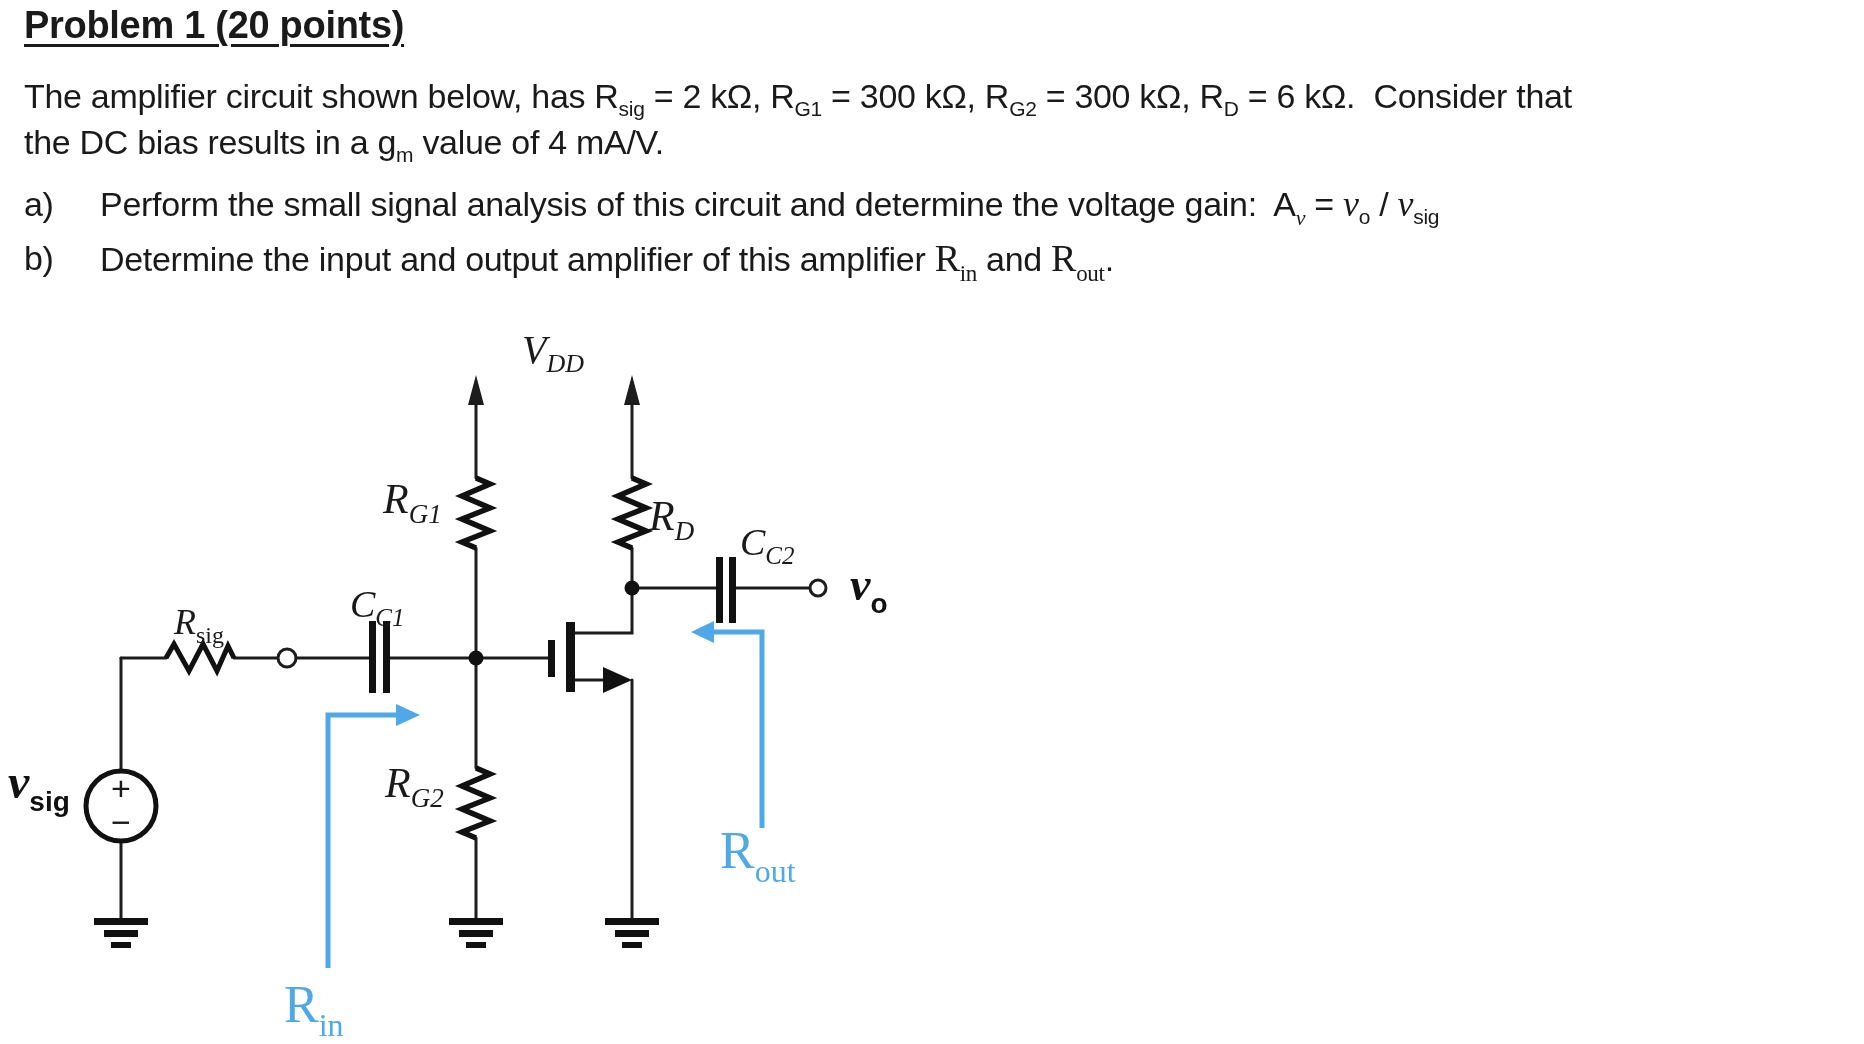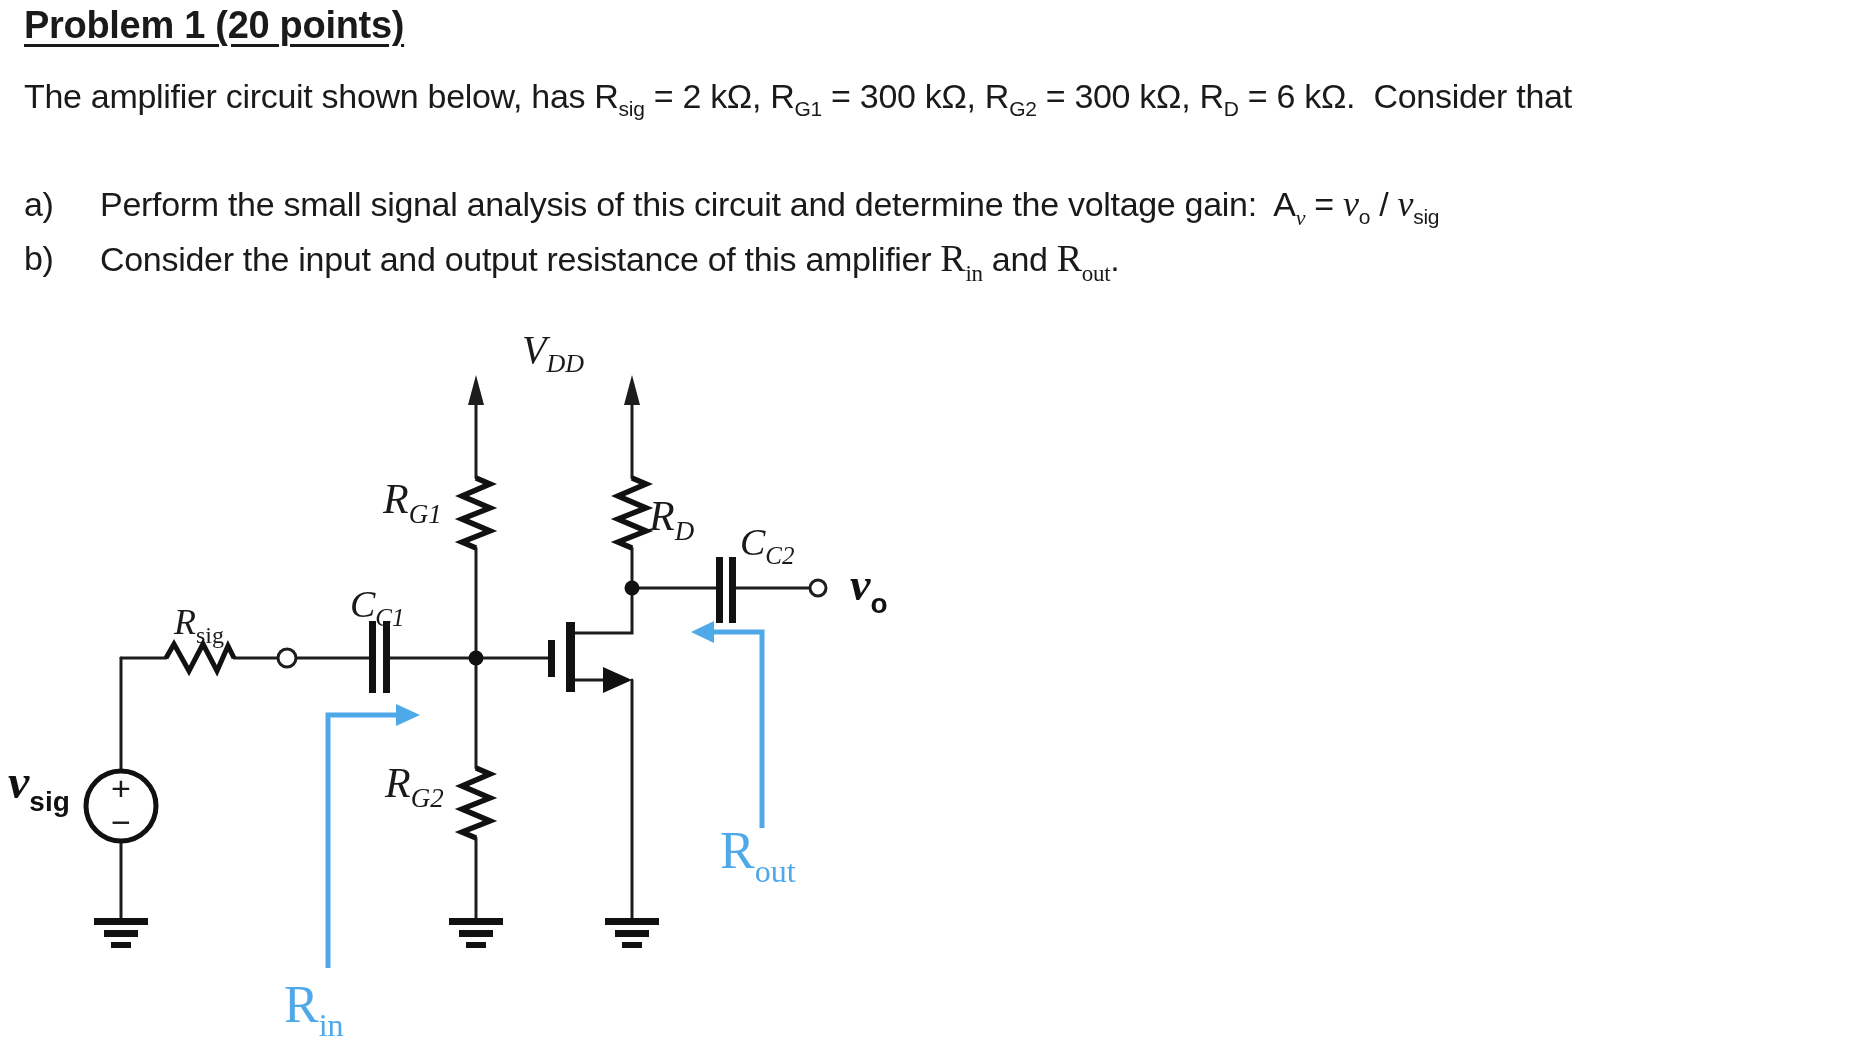--- a/index.html
+++ b/index.html
@@ -30,24 +30,25 @@
 </style>
 </head>
 <body>
 
 <div class="screen">
 
   <div class="title"><span>Problem 1 (20 points)</span></div>
 
   <div class="pline l1"><span>The amplifier circuit shown below, has R</span><span class="sub">sig</span><span> = 2 kΩ, R</span><span class="sub">G1</span><span> = 300 kΩ, R</span><span class="sub">G2</span><span> = 300 kΩ, R</span><span class="sub">D</span><span> = 6 kΩ.  Consider that</span></div>
 
+  <div class="pline l2"><span>the DC bias results in a g</span><span class="sub">m</span><span> value of 4 mA/V.</span></div>
 
   <div class="item la"><span class="ilabel">a)</span><span class="itext"><span>Perform the small signal analysis of this circuit and determine the voltage gain:  A</span><span class="subi">v</span><span> = </span><span class="vital">v</span><span class="sub">o</span><span> / </span><span class="vital">v</span><span class="sub">sig</span></span></div>
 
-  <div class="item lb"><span class="ilabel">b)</span><span class="itext"><span>Consider the input and output resistance of this amplifier </span><span class="rserif">R</span><span class="rsub">in</span><span> and </span><span class="rserif">R</span><span class="rsub">out</span><span>.</span></span></div>
+  <div class="item lb"><span class="ilabel">b)</span><span class="itext"><span>Determine the input and output amplifier of this amplifier </span><span class="rserif">R</span><span class="rsub">in</span><span> and </span><span class="rserif">R</span><span class="rsub">out</span><span>.</span></span></div>
 
   <svg class="circuit" width="960" height="774" viewBox="0 270 960 774" fill="none">
 
     <g stroke="#1d1d1d" stroke-width="3" stroke-linecap="round">
 
       <line x1="121" y1="658" x2="166" y2="658"></line>
       <line x1="234" y1="658" x2="278" y2="658"></line>
       <line x1="296" y1="658" x2="369" y2="658"></line>
       <line x1="390" y1="658" x2="476" y2="658"></line>
       <line x1="476" y1="658" x2="548" y2="658"></line>

